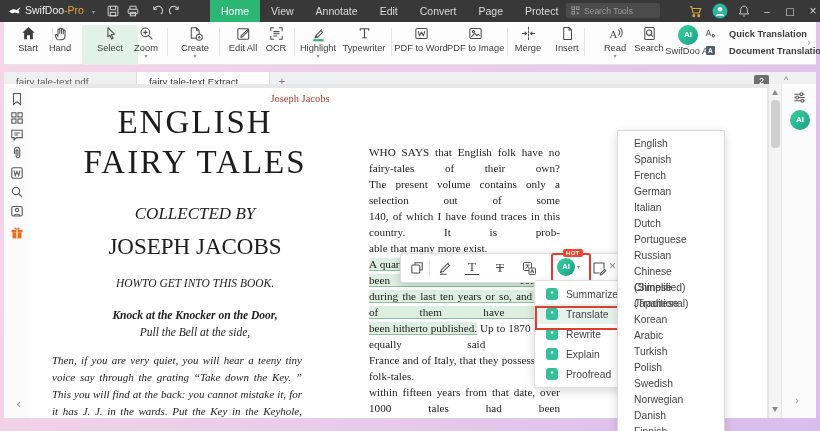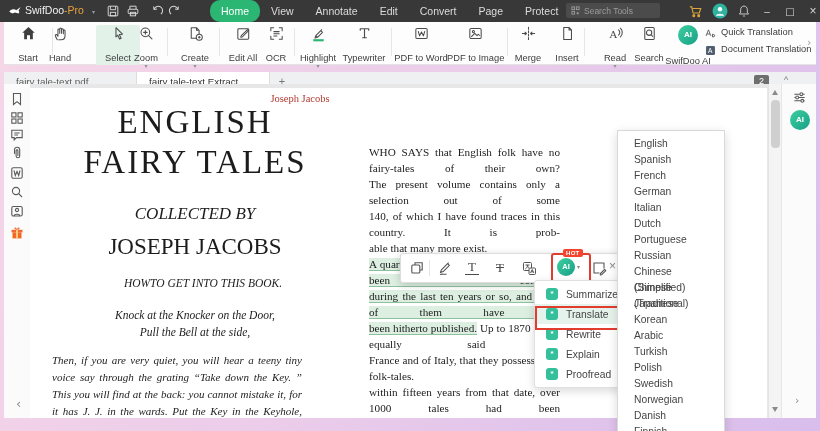--- a/index.html
+++ b/index.html
@@ -8,39 +8,39 @@
     font-family:"Liberation Sans","DejaVu Sans",sans-serif;-webkit-font-smoothing:antialiased;}
   .abs{position:absolute;}
   .glyph{font-family:"DejaVu Sans",sans-serif;}
 
   
   #titlebar{left:0;top:0;width:820px;height:22px;background:#383838;}
   #titlebar .appname{left:25px;top:4px;font-size:10.5px;color:#f2f2f2;}
   #titlebar .edition{color:#e8a33d;}
   .tb-caret{color:#9a9a9a;font-size:6px;}
   #tb-menus{left:210px;top:0;height:22px;display:flex;align-items:center;}
-  .tb-menu{padding:0 11px;height:22px;line-height:22px;font-size:10.5px;color:#dcdcdc;cursor:default;border-radius:10px;}
+  .tb-menu{padding:0 11px;height:22px;line-height:22px;font-size:10.5px;color:#dcdcdc;cursor:default;}
   .tb-menu.active{background:#2bb673;color:#fff;}
   #tb-search{left:566px;top:3px;width:94px;height:15px;background:#4b4b4b;border-radius:2px;
     display:flex;align-items:center;padding:0 5px;box-sizing:border-box;}
   #tb-search span{font-size:8.5px;color:#9d9d9d;margin-left:4px;}
   #tb-right{left:688px;top:0;height:22px;display:flex;align-items:center;gap:9px;}
   .winctl{font-size:10px;color:#d5d5d5;width:14px;text-align:center;}
 
   
   #ribbon{left:4px;top:22px;width:812px;height:42px;background:#fdfdfd;border-bottom:1px solid #e3e3e3;}
   .ritem{position:absolute;top:3px;text-align:center;font-size:9.3px;color:#3c3c3c;}
-  .ritem .lbl{display:block;margin-top:11px;white-space:nowrap;}
+  .ritem .lbl{display:block;margin-top:1px;white-space:nowrap;}
   .ritem .caret{display:block;font-size:6px;color:#909090;line-height:5px;}
   .ritem svg{display:block;margin:0 auto;}
   .ritem.active{background:#e2f2e9;border-radius:2px;padding-top:0;}
   .rdiv{position:absolute;top:6px;width:1px;height:28px;background:#e6e6e6;}
   .aiball{width:20px;height:20px;border-radius:50%;background:linear-gradient(135deg,#3ecf9f,#17a087);
     color:#fff;font-size:8px;font-weight:bold;line-height:20px;text-align:center;margin:0 auto;}
-  .transrow{position:absolute;left:700px;display:flex;gap:4px;font-size:9.3px;color:#3c3c3c;white-space:nowrap;}
+  .transrow{position:absolute;left:700px;display:flex;align-items:center;gap:12px;font-size:9.3px;color:#3c3c3c;white-space:nowrap;font-weight:bold;}
 
   
   #tabbar{left:4px;top:72px;width:812px;height:20px;background:#eef0f1;border-bottom:1px solid #d9d9d9;}
   .tab{position:absolute;top:0;height:20px;line-height:20px;font-size:9.8px;color:#5c5c5c;padding:0 12px;box-sizing:border-box;}
   .tab.active{background:#ffffff;color:#333;border-left:1px solid #ddd;border-right:1px solid #ddd;}
   .greendot{display:inline-block;width:6px;height:6px;border-radius:50%;background:#3cb878;margin-left:5px;}
   #tab-add{left:270px;top:2px;width:16px;height:16px;text-align:center;line-height:15px;color:#777;font-size:11px;}
   #page-badge{left:750px;top:3px;width:15px;height:13px;background:#6e6e6e;color:#fff;font-size:9px;
     text-align:center;line-height:13px;border-radius:2px;}
   #tab-collapse{left:780px;top:3px;color:#777;font-size:9px;}
@@ -56,22 +56,22 @@
   #sb-thumb{position:absolute;left:2px;top:16px;width:9px;height:48px;background:#cfcfcf;border-radius:4px;}
   #sidebar-right{position:absolute;left:777px;top:0;width:35px;height:334px;background:#fbfbfb;border-left:1px solid #e6e6e6;}
   .navchev{color:#8f8f8f;font-size:13px;}
 
   
   .serif{font-family:"Liberation Serif","DejaVu Serif",serif;color:#1c1c1c;}
   #lp-title1{left:40px;top:16px;width:250px;text-align:center;font-size:33px;letter-spacing:2px;}
   #lp-title2{left:20px;top:56px;width:290px;text-align:center;font-size:33px;letter-spacing:2px;}
   #lp-collected{left:40px;top:116px;width:250px;text-align:center;font-size:17px;font-style:italic;}
   #lp-author{left:40px;top:146px;width:250px;text-align:center;font-size:23px;}
-  #lp-howto{left:48px;top:189px;width:250px;text-align:center;font-size:11.5px;font-style:italic;}
-  #lp-verse1{left:40px;top:221px;width:250px;text-align:center;font-size:11.5px;font-style:italic;}
+  #lp-howto{left:40px;top:189px;width:250px;text-align:center;font-size:11.5px;font-style:italic;}
+  #lp-verse1{left:40px;top:221px;width:250px;text-align:center;font-size:11.5px;font-style:italic;font-weight:bold;}
   #lp-verse2{left:40px;top:238px;width:250px;text-align:center;font-size:11.5px;font-style:italic;}
   #lp-para{left:22px;top:264px;width:250px;font-size:11px;font-style:italic;line-height:17px;
     text-align:justify;}
   #rp-header{left:200px;top:5px;width:140px;text-align:center;font-size:10.5px;color:#b03a2e;}
   #rp-title{left:340px;top:26px;width:120px;text-align:center;font-size:12.5px;font-weight:bold;}
   #rp-lines{left:339px;top:56px;width:191px;font-size:11.2px;line-height:16px;font-family:Liberation Serif, serif;}
   .pline{text-align:justify;text-align-last:justify;white-space:normal;}
   .pline.short{text-align-last:left;}
   .pline .hl{background:#dcefe1;box-shadow:0 1px 0 #8fbf9c;}
   .pline .hl:empty{display:none;}
@@ -188,21 +188,21 @@
         </svg>
       <span class="lbl">Start</span>
     </div>
     <div class="rdiv" style="left:48px"></div>
     <div class="ritem" style="left:36px;width:40px">
       <svg width="17" height="17" viewBox="0 0 18 18" fill="none" stroke="#4a4a4a" stroke-width="1.1" stroke-linecap="round" stroke-linejoin="round">
         <path d="M5.6 15.6 C4.5 13.8 3.2 11.6 3.6 10.7 C3.9 9.9 5 10 5.5 10.8 L6.3 12 L6.3 5.2 C6.3 3.8 8.2 3.8 8.2 5.2 L8.2 8.8 L8.2 4.2 C8.2 2.8 10.1 2.8 10.1 4.2 L10.1 8.8 L10.1 5 C10.1 3.6 12 3.6 12 5 L12 9.2 L12 6.3 C12 5 13.8 5 13.8 6.3 L13.8 11 C13.8 13.8 12.3 15.6 9.8 15.6 L7.2 15.6"></path>
       </svg>
       <span class="lbl">Hand</span>
     </div>
-    <div class="ritem active" style="left:92px;width:44px;height:40px">
+    <div class="ritem active" style="left:78px;width:56px;height:40px">
       <svg width="17" height="17" viewBox="0 0 18 18" fill="none" stroke="#4a4a4a" stroke-width="1.1" stroke-linejoin="round">
         <path d="M6.3 2.8 L13.2 9.7 L9.8 10 L11.8 14.1 L10.1 14.9 L8.2 10.8 L6.3 12.7 Z"></path>
       </svg>
       <span class="lbl">Select</span>
     </div>
     <div class="ritem" style="left:122px;width:40px">
       <svg width="17" height="17" viewBox="0 0 18 18" fill="none" stroke="#4a4a4a" stroke-width="1.1" stroke-linecap="round">
         <circle cx="7.8" cy="7.8" r="4.6"></circle>
           <path d="M11.2 11.2 L14.8 14.8 M5.9 7.8 H9.7 M7.8 5.9 V9.7"></path>
       </svg>

